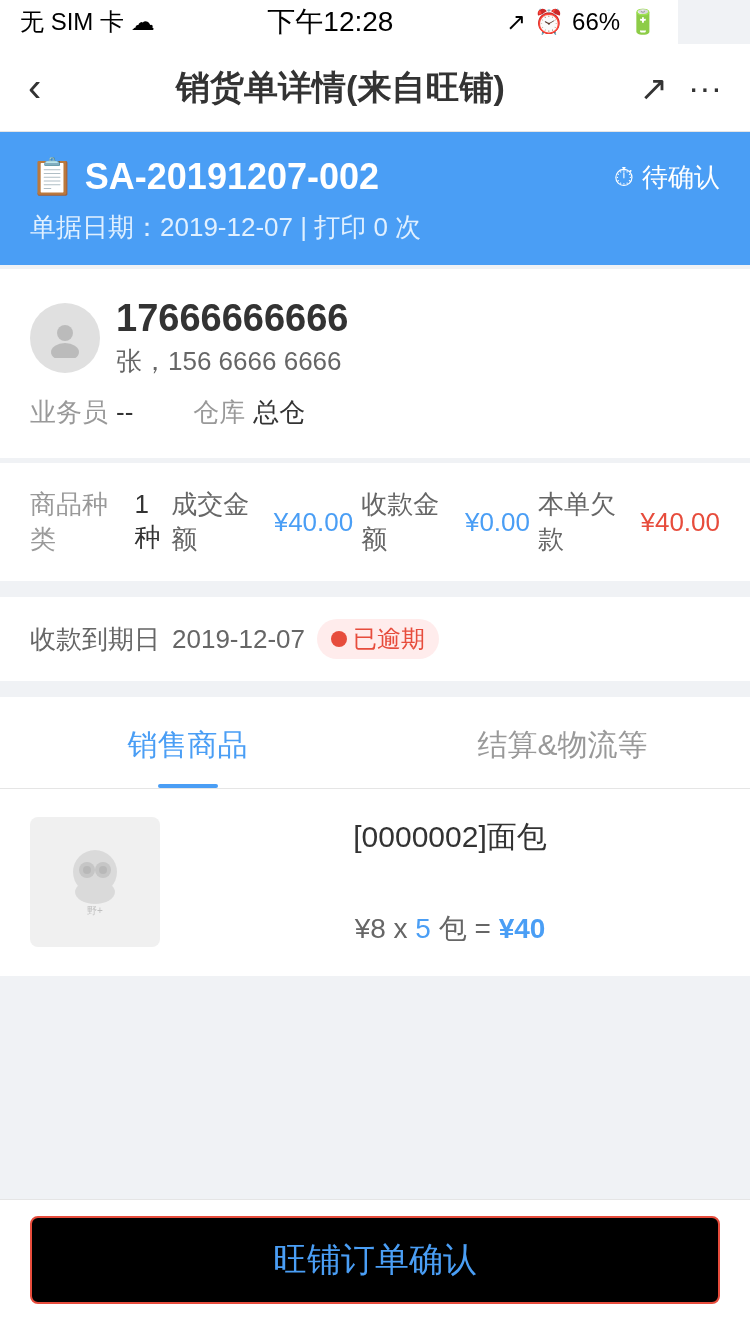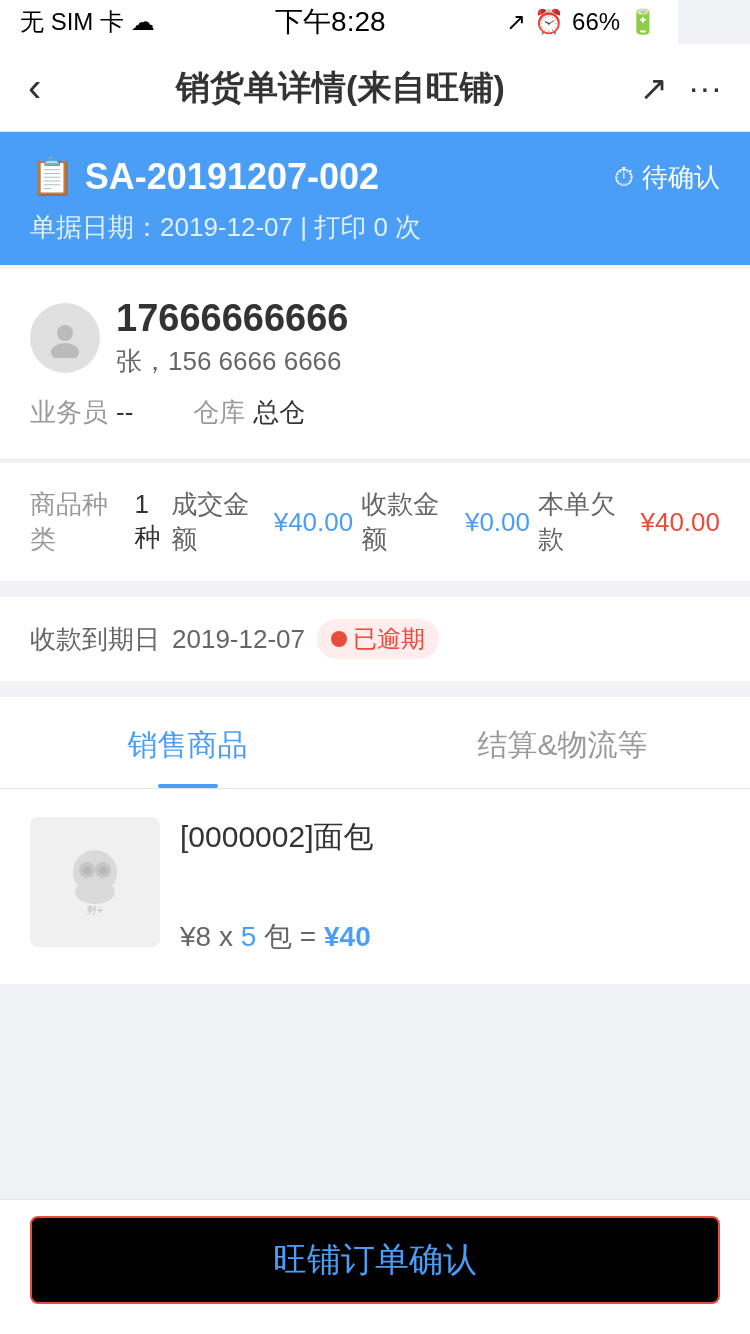--- a/index.html
+++ b/index.html
@@ -258,21 +258,22 @@
     }
     .product-thumb svg {
       width: 80px;
       height: 80px;
       opacity: 0.4;
     }
     .product-info {
       flex: 1;
       display: flex;
       flex-direction: column;
-      gap: 16px;
+      gap: 8px;
+      text-align: center;
     }
     .product-name {
       font-size: 30px;
       color: #333;
       font-weight: 500;
     }
     .product-price {
       font-size: 28px;
       color: #666;
       margin-top: 44px;
@@ -310,21 +311,21 @@
       justify-content: center;
     }
   </style>
 </head>
 <body>
 
 <div class="status-bar">
   <div class="status-left">
     <span>无 SIM 卡 ☁</span>
   </div>
-  <div class="status-center">下午8:28</div>
+  <div class="status-center">下午12:28</div>
   <div class="status-right">
     <span>↗</span>
     <span>⏰</span>
     <span>66%</span>
     <span>🔋</span>
   </div>
 </div>
 
 <div class="nav-bar">
   <div class="nav-back">‹</div>

